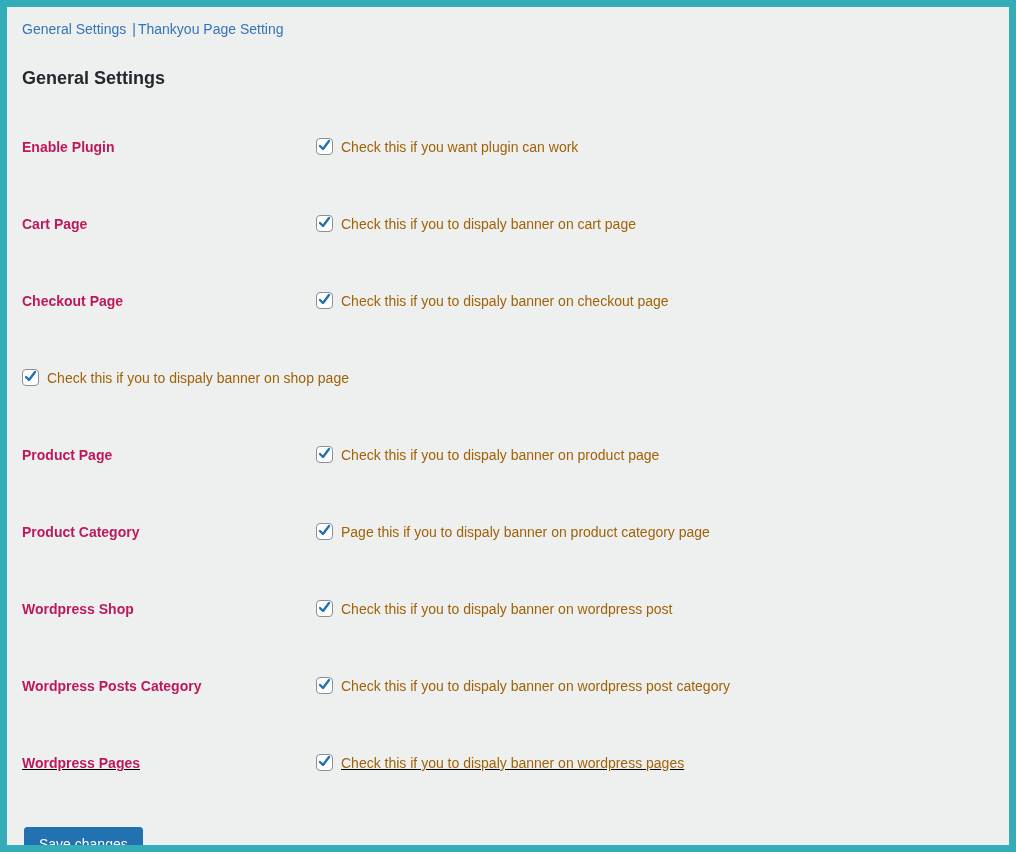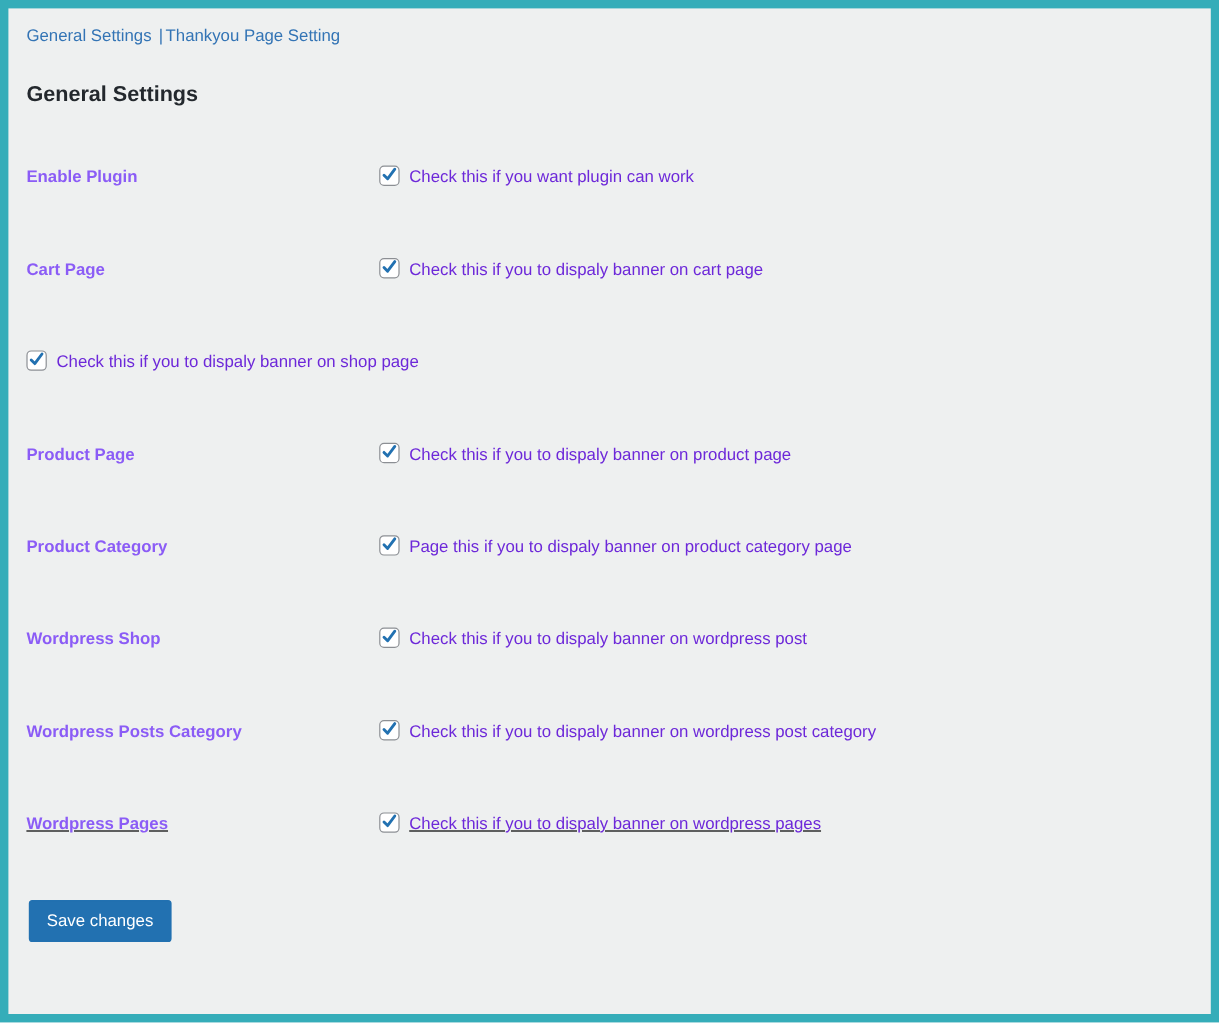--- a/index.html
+++ b/index.html
@@ -46,21 +46,21 @@
     align-items: flex-start;
     margin-bottom: 58px;
   }
   .settings-row:last-child { margin-bottom: 0; text-decoration: underline; }
 
   .row-label {
     width: 294px;
     flex-shrink: 0;
     font-size: 14px;
     font-weight: bold;
-    color: #8b5cf6;
+    color: #be185d;
     line-height: 19px;
   }
 
   .row-control {
     display: flex;
     align-items: flex-start;
   }
 
   .checkbox {
     width: 17px;
@@ -74,21 +74,21 @@
     margin-right: 8px;
     margin-top: 0px;
     cursor: pointer;
     flex-shrink: 0;
   }
   .checkbox .check { display: none; margin-top: -2px; }
   .checkbox.checked .check { display: block; }
 
   .row-desc {
     font-size: 14px;
-    color: #6d28d9;
+    color: #a16207;
     line-height: 19px;
   }
 
   .save-button {
     display: inline-block;
     margin-top: 54px;
     margin-left: 2px;
     background: #2271b1;
     border: 1px solid #2271b1;
     border-radius: 3px;
@@ -130,20 +130,31 @@
         <div class="row-control">
           <span class="checkbox checked">
             <svg class="check" width="13" height="13" viewBox="0 0 13 13">
               <polyline points="2,7 5,10 11,2" fill="none" stroke="#2271b1" stroke-width="2.4" stroke-linecap="round" stroke-linejoin="round"></polyline>
             </svg>
           </span>
           <span class="row-desc">Check this if you to dispaly banner on cart page</span>
         </div>
       </div>
 
+      <div class="settings-row">
+        <div class="row-label">Checkout Page</div>
+        <div class="row-control">
+          <span class="checkbox checked">
+            <svg class="check" width="13" height="13" viewBox="0 0 13 13">
+              <polyline points="2,7 5,10 11,2" fill="none" stroke="#2271b1" stroke-width="2.4" stroke-linecap="round" stroke-linejoin="round"></polyline>
+            </svg>
+          </span>
+          <span class="row-desc">Check this if you to dispaly banner on checkout page</span>
+        </div>
+      </div>
 
       <div class="settings-row">
         <div class="row-control">
           <span class="checkbox checked">
             <svg class="check" width="13" height="13" viewBox="0 0 13 13">
               <polyline points="2,7 5,10 11,2" fill="none" stroke="#2271b1" stroke-width="2.4" stroke-linecap="round" stroke-linejoin="round"></polyline>
             </svg>
           </span>
           <span class="row-desc">Check this if you to dispaly banner on shop page</span>
         </div>

